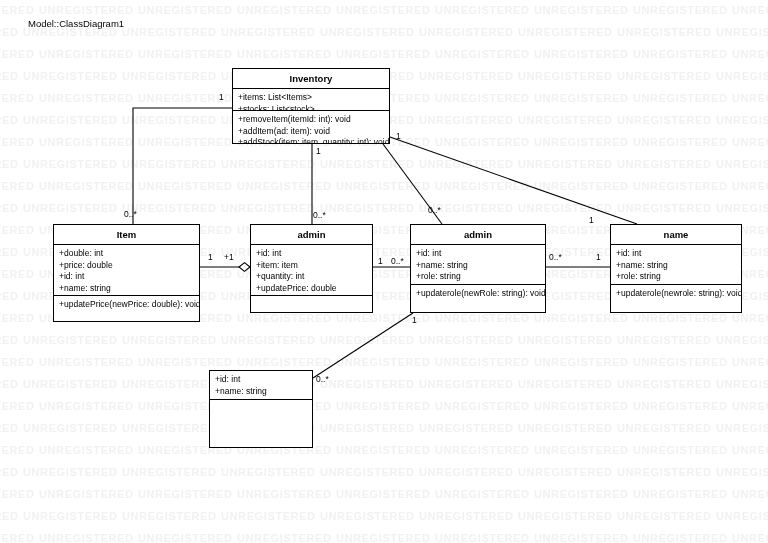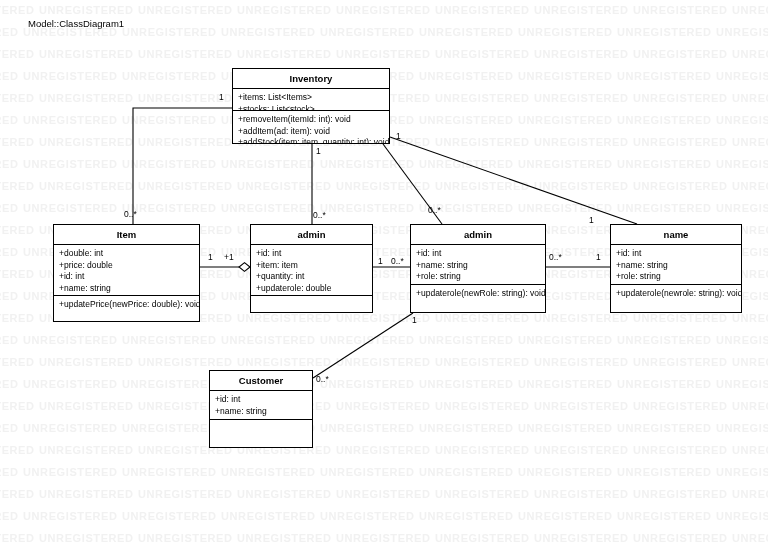--- a/index.html
+++ b/index.html
@@ -378,21 +378,21 @@
       <div class="uml-compartment uml-operations">
         <div class="uml-member">+updatePrice(newPrice: double): void</div>
       </div>
     </div>
     <div class="uml-class" style="left: 250px; top: 224px; width: 123px; height: 89px;">
       <div class="uml-class-name" style="height: 20px;">admin</div>
       <div class="uml-compartment uml-attributes" style="height: 51px;">
         <div class="uml-member">+id: int</div>
         <div class="uml-member">+item: item</div>
         <div class="uml-member">+quantity: int</div>
-        <div class="uml-member">+updaterole: double</div>
+        <div class="uml-member">+updatePrice: double</div>
       </div>
       <div class="uml-compartment uml-operations"></div>
     </div>
     <div class="uml-class" style="left: 410px; top: 224px; width: 136px; height: 89px;">
       <div class="uml-class-name" style="height: 20px;">admin</div>
       <div class="uml-compartment uml-attributes" style="height: 40px;">
         <div class="uml-member">+id: int</div>
         <div class="uml-member">+name: string</div>
         <div class="uml-member">+role: string</div>
       </div>
@@ -405,21 +405,20 @@
       <div class="uml-compartment uml-attributes" style="height: 40px;">
         <div class="uml-member">+id: int</div>
         <div class="uml-member">+name: string</div>
         <div class="uml-member">+role: string</div>
       </div>
       <div class="uml-compartment uml-operations">
         <div class="uml-member">+updaterole(newrole: string): void</div>
       </div>
     </div>
     <div class="uml-class" style="left: 209px; top: 370px; width: 104px; height: 78px;">
-      <div class="uml-class-name" style="height: 20px;">Customer</div>
       <div class="uml-compartment uml-attributes" style="height: 29px;">
         <div class="uml-member">+id: int</div>
         <div class="uml-member">+name: string</div>
       </div>
       <div class="uml-compartment uml-operations"></div>
     </div>
     <div class="multiplicity" style="left: 219px; top: 92px;">1</div>
     <div class="multiplicity" style="left: 124px; top: 209px;">0..*</div>
     <div class="multiplicity" style="left: 316px; top: 146px;">1</div>
     <div class="multiplicity" style="left: 313px; top: 210px;">0..*</div>

